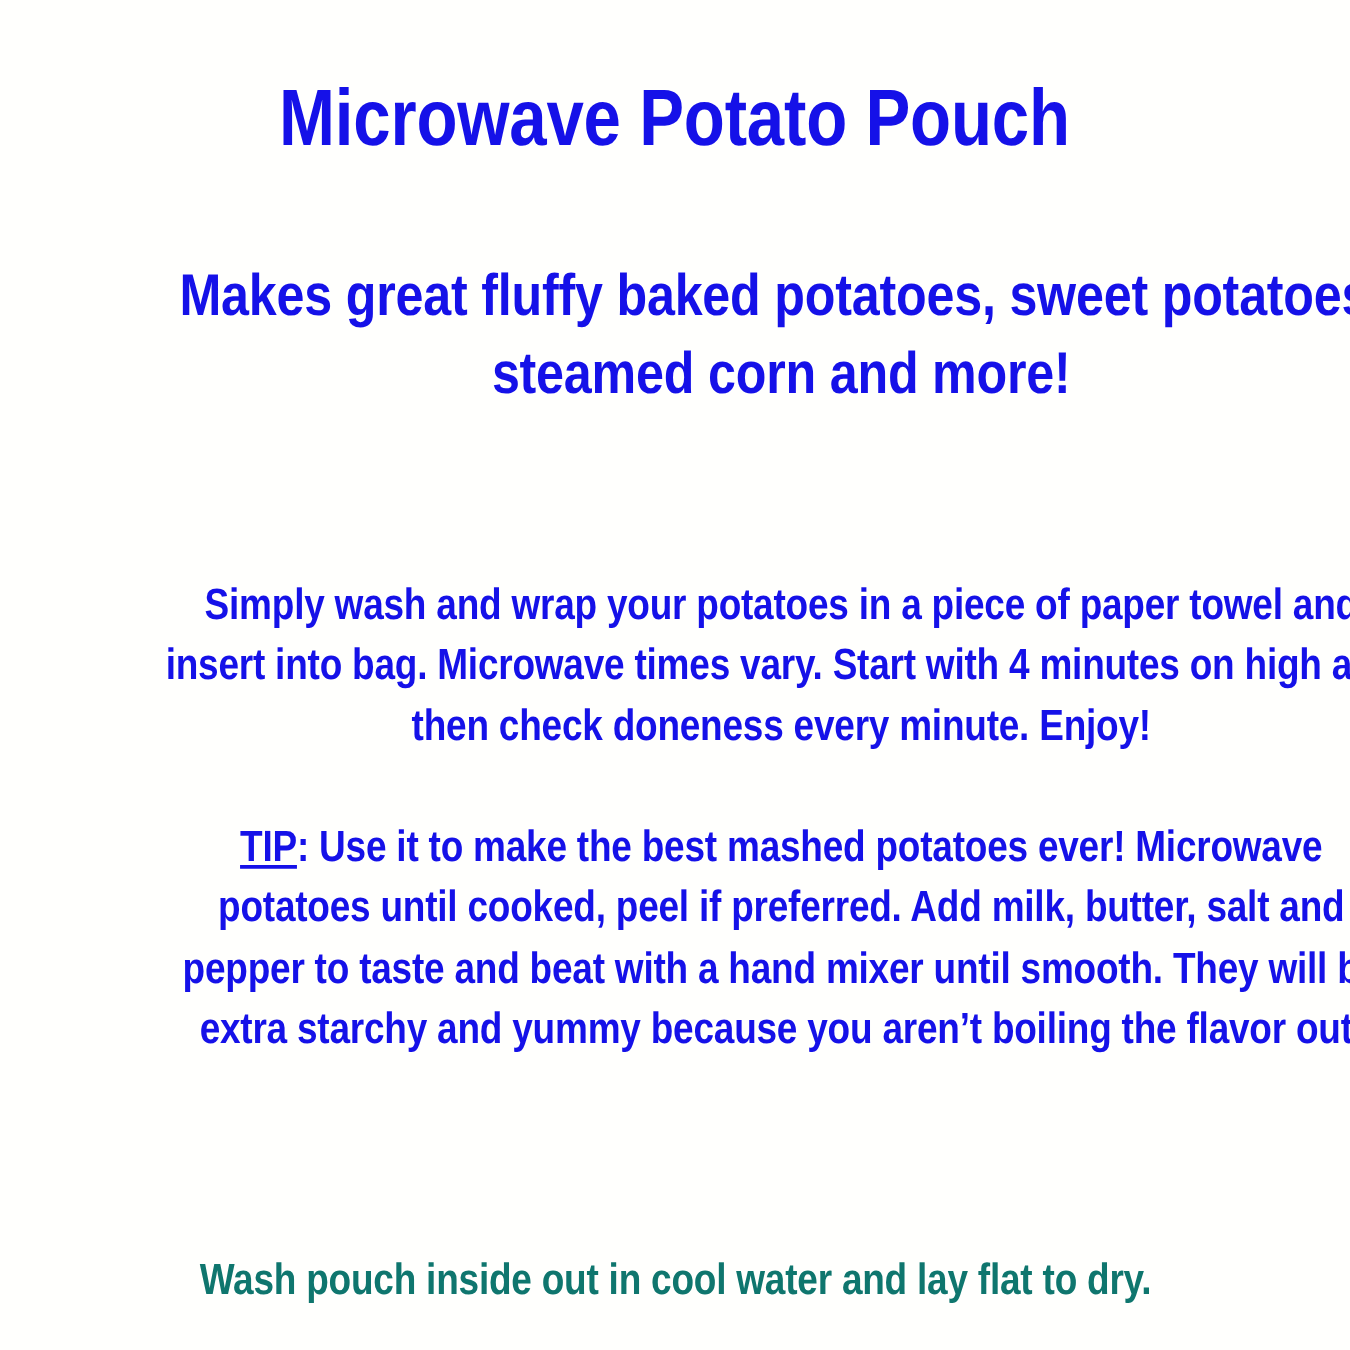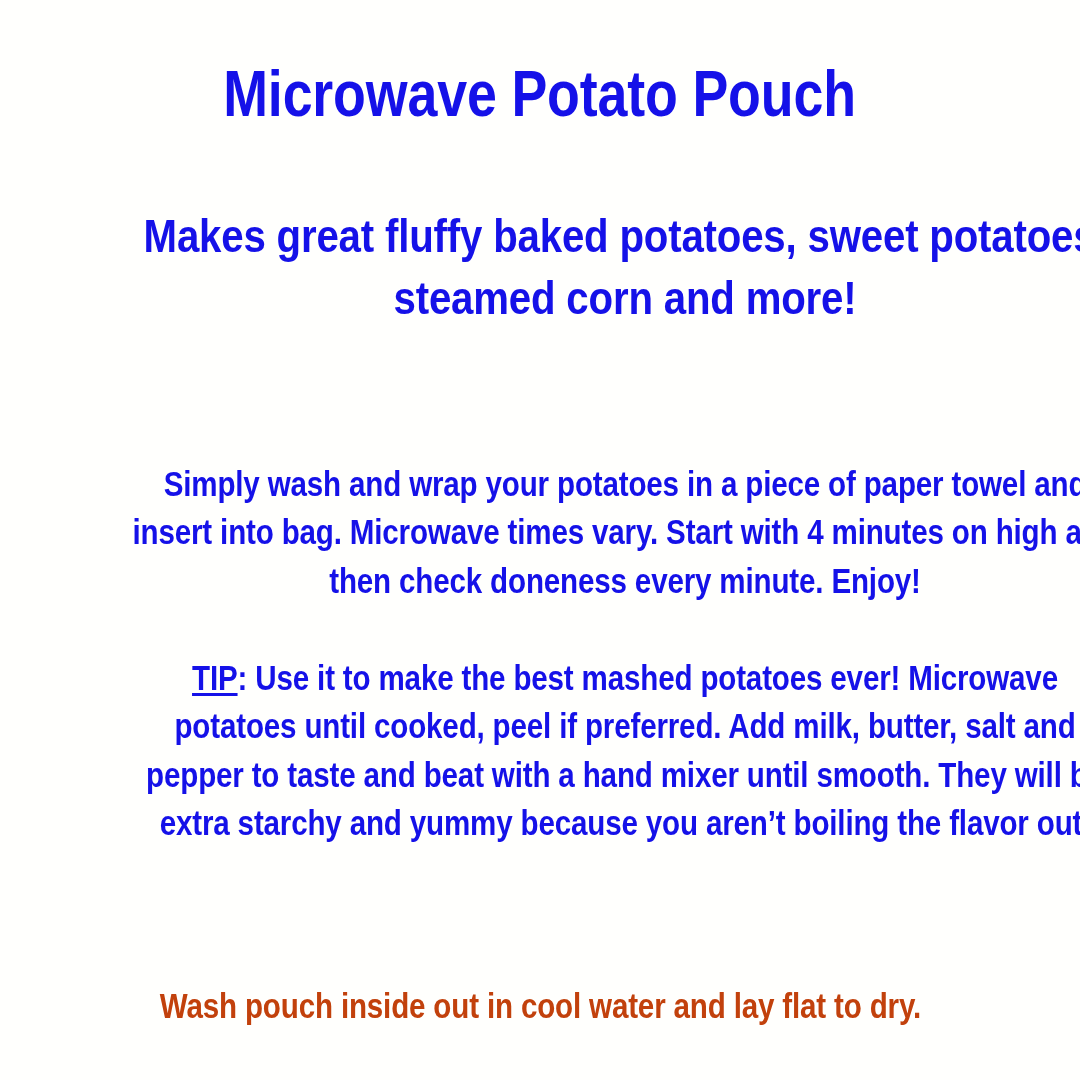--- a/index.html
+++ b/index.html
@@ -125,17 +125,17 @@
   </div>
 
   <div class="block" id="intro-block" style="color: rgb(21, 17, 232);">
     <div id="intro-inner">Simply wash and wrap your potatoes in a piece of paper towel and insert into bag. Microwave times vary. Start with 4 minutes on high and then check doneness every minute. Enjoy!</div>
   </div>
 
   <div class="block" id="tip-block" style="color: rgb(21, 17, 232);">
     <div id="tip-inner"><span class="tip-label">TIP</span><span>: </span><span>Use it to make the best mashed potatoes ever! Microwave potatoes until cooked, peel if preferred. Add milk, butter, salt and pepper to taste and beat with a hand mixer until smooth. They will be extra starchy and yummy because you aren’t boiling the flavor out.</span></div>
   </div>
 
-  <div class="block" id="care-block" style="color: #c2410c;">
+  <div class="block" id="care-block" style="color: #0f766e; margin-top: 18px;">
     <div id="care-inner">Wash pouch inside out in cool water and lay flat to dry.</div>
   </div>
 
 </div>
 
 </body></html>

